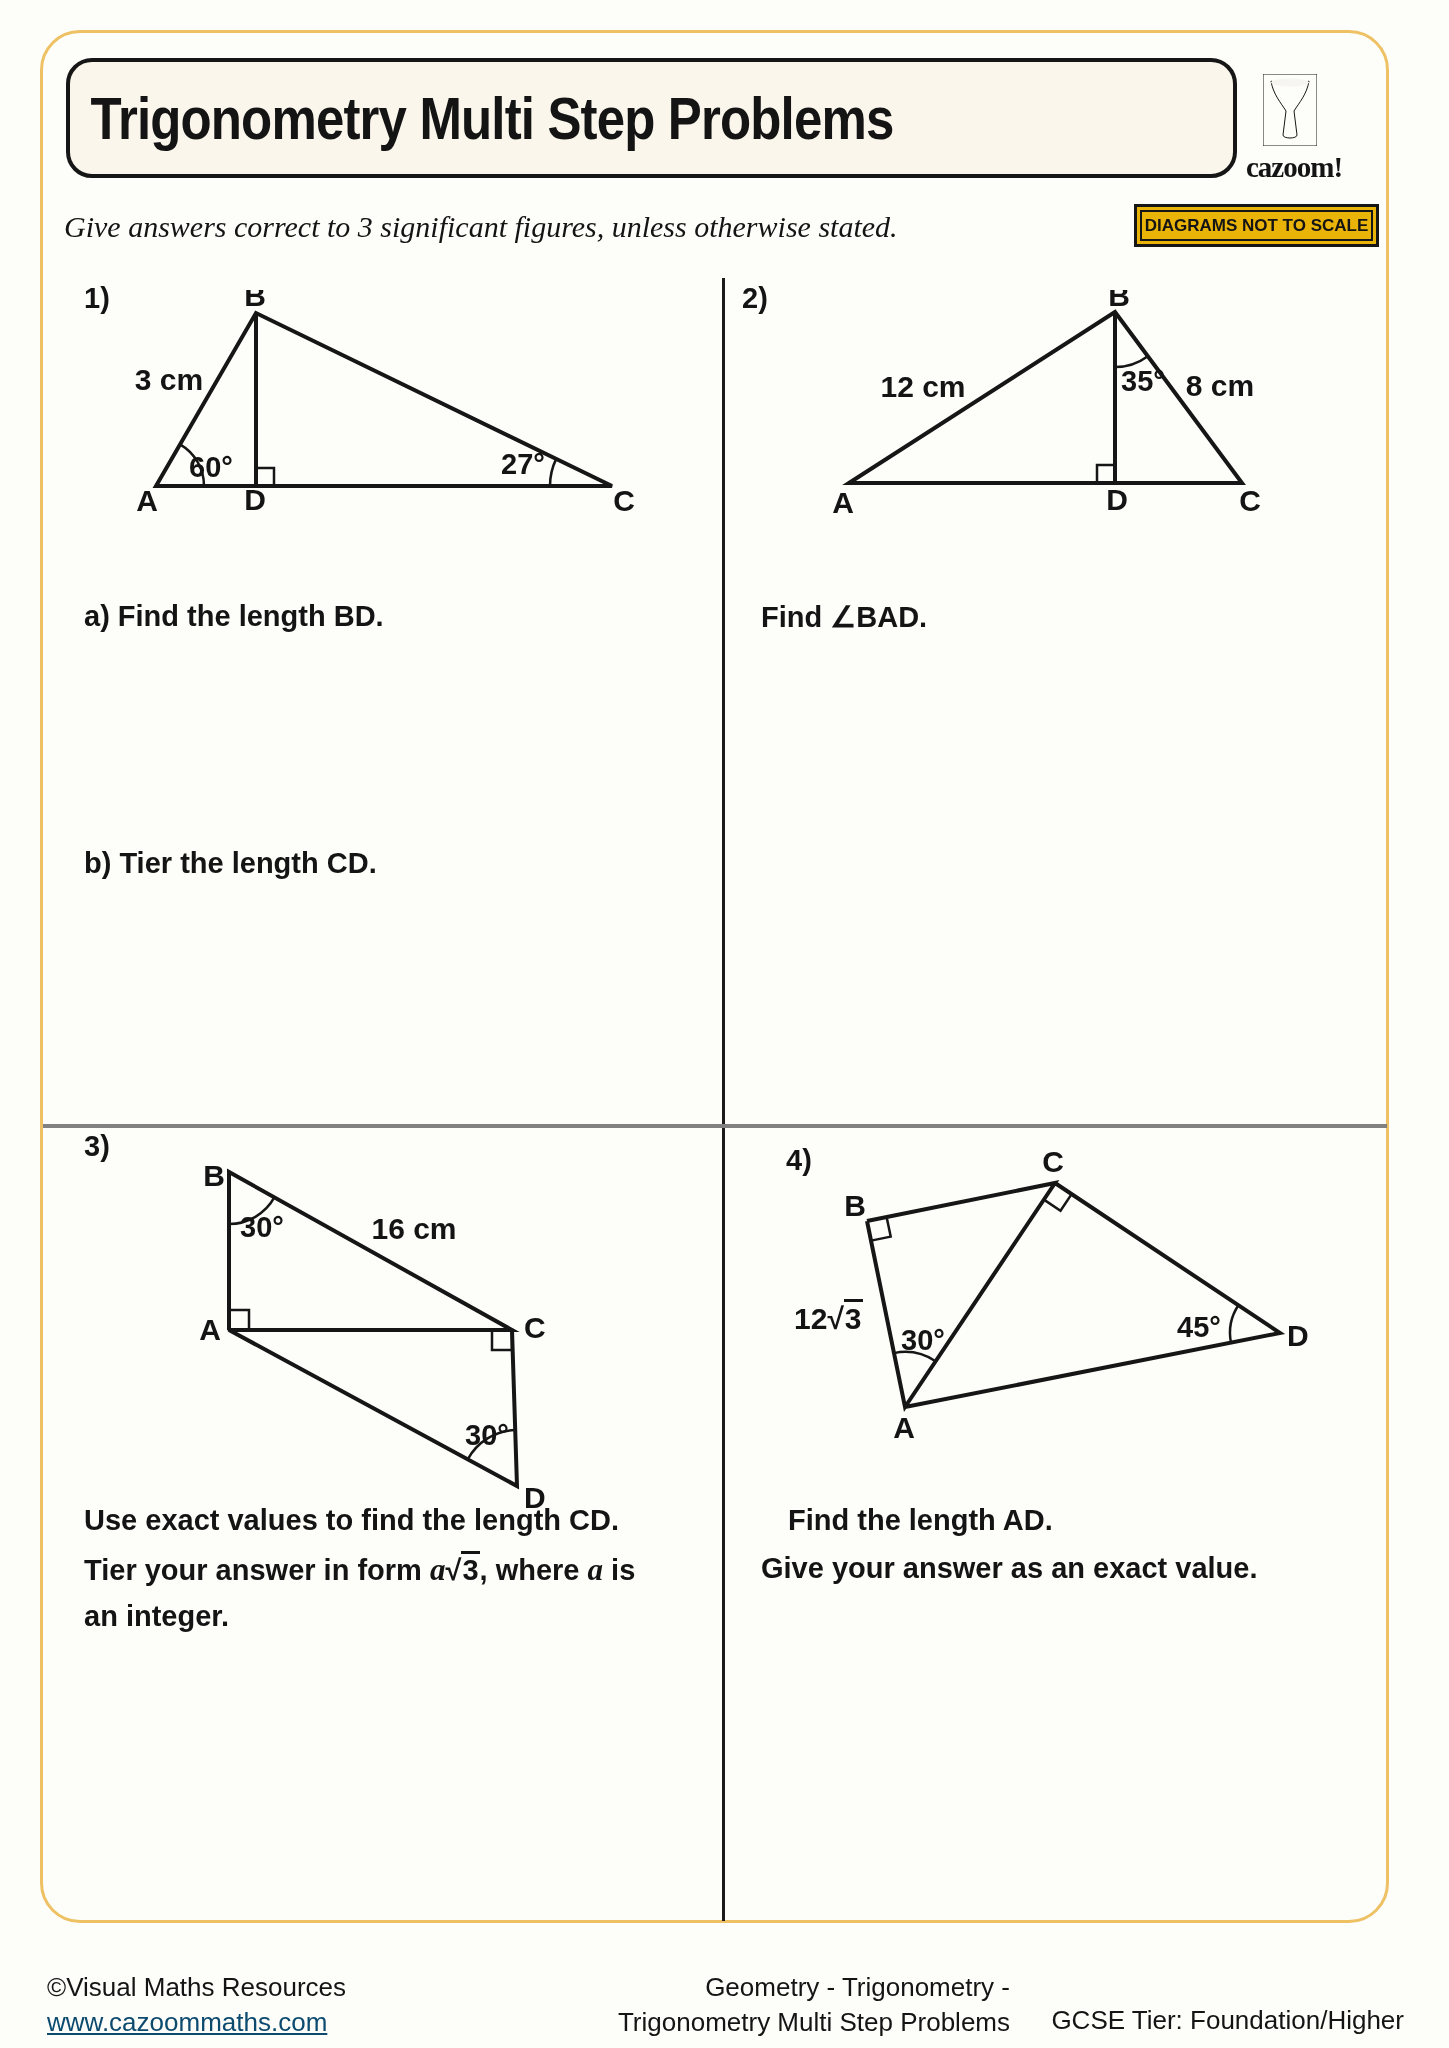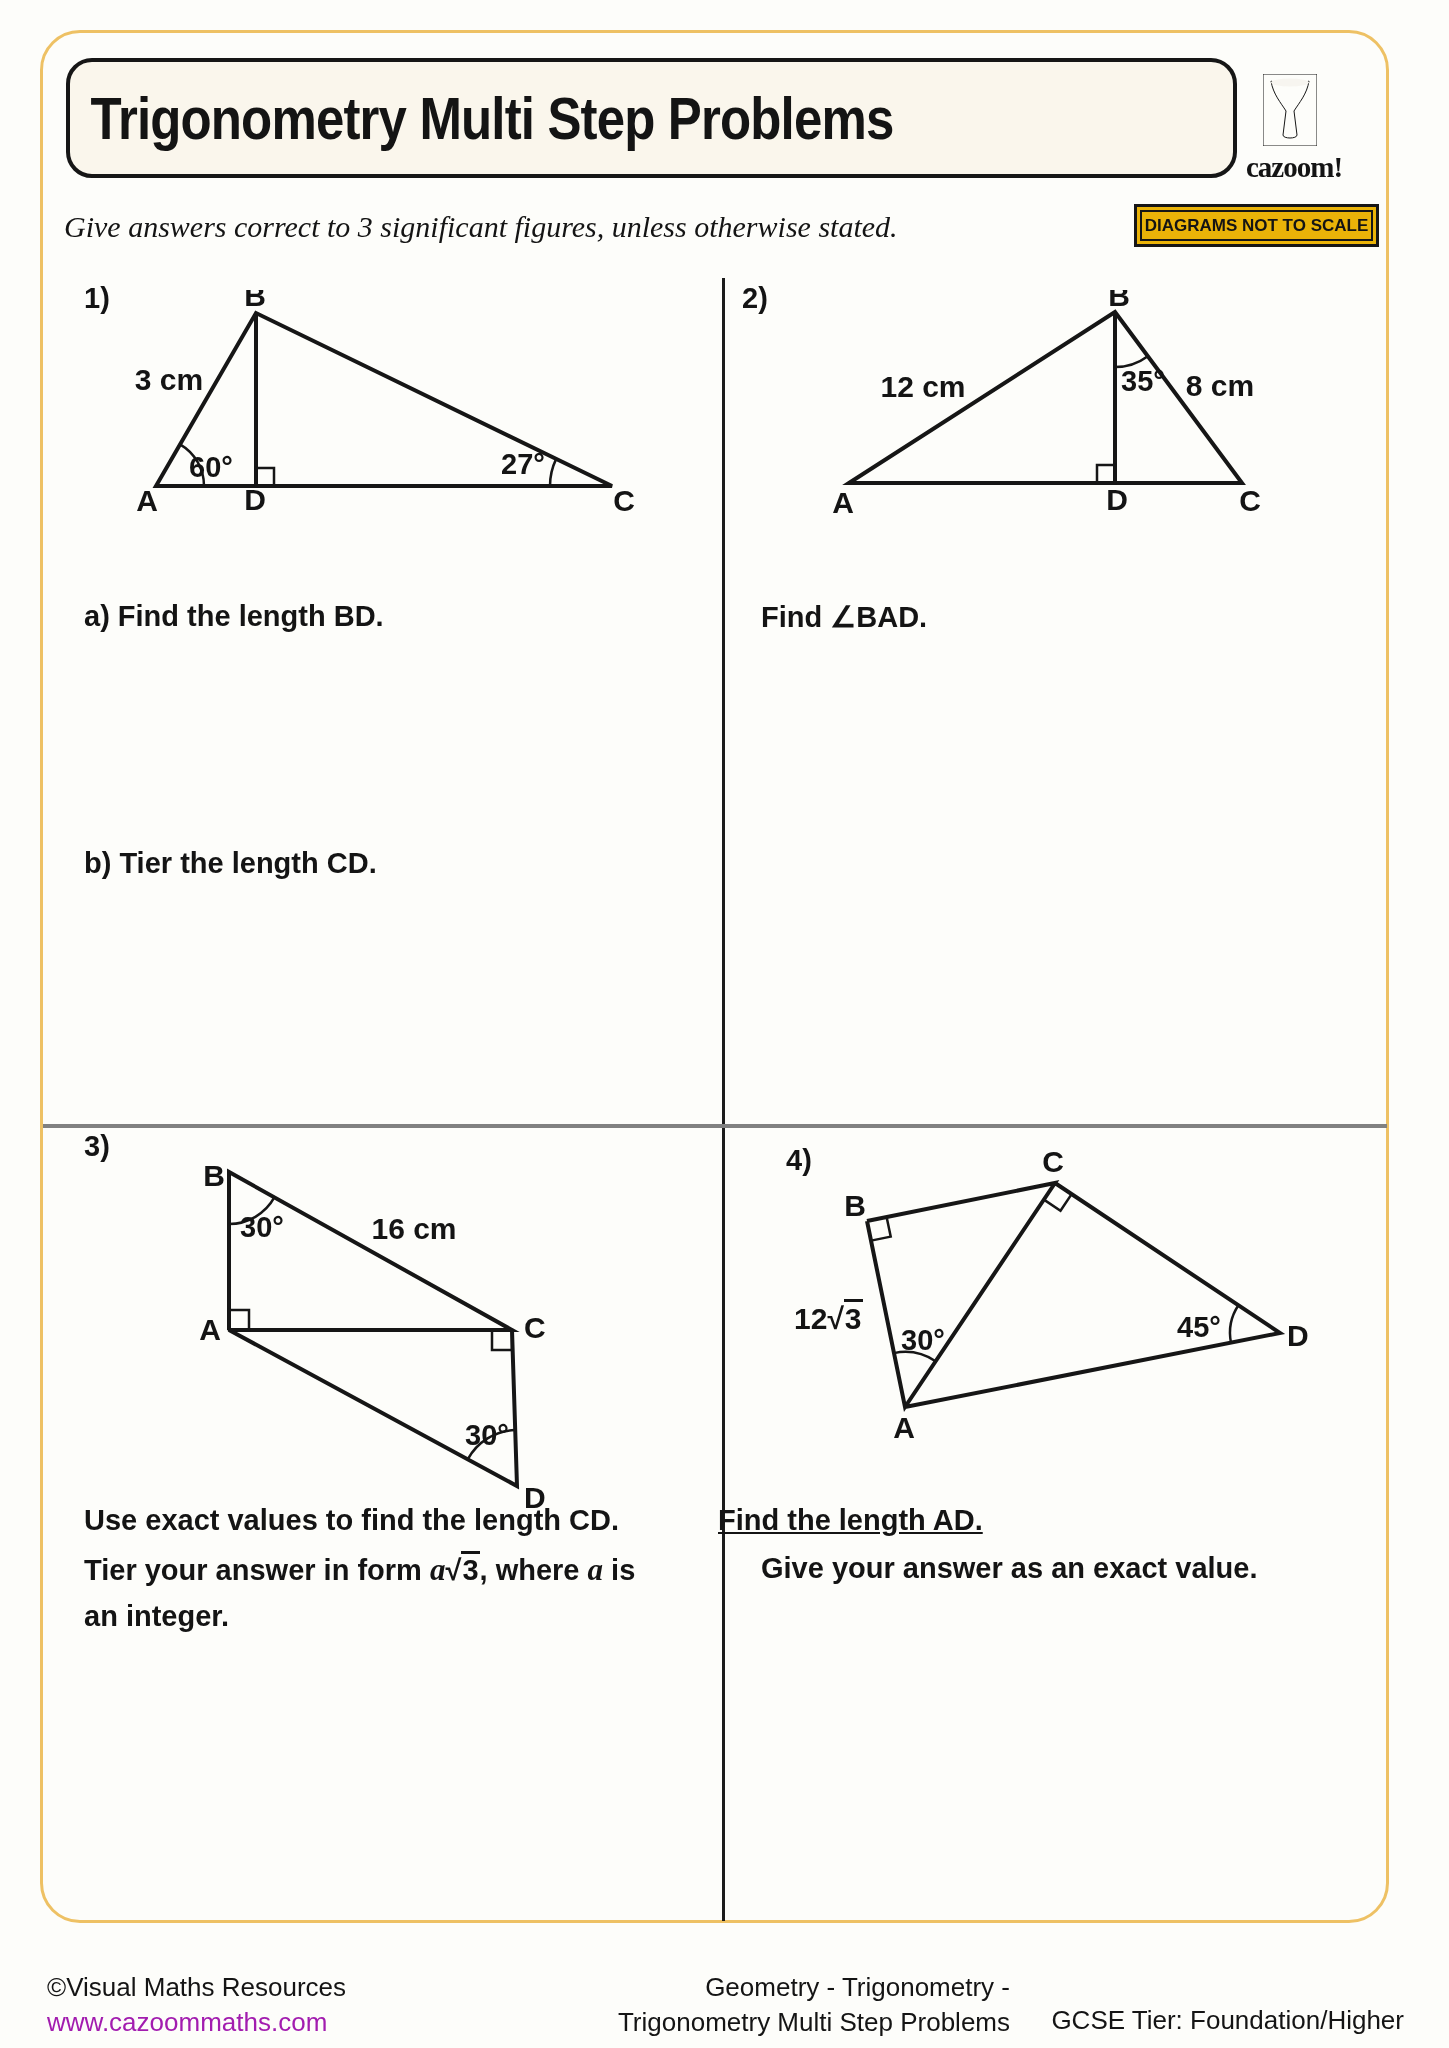--- a/index.html
+++ b/index.html
@@ -75,21 +75,21 @@
     font-family:"Liberation Sans",sans-serif;
     font-weight:bold;font-size:30px;fill:#141414;
   }
   svg .ang{font-size:29px;}
   svg path,svg line,svg rect{stroke:#161616;fill:none;}
   .main-line{stroke-width:4px;}
   .thin-line{stroke-width:2.5px;}
 
   .footer-left{left:47px;top:1970px;font-size:26px;line-height:35px;}
   .footer-link{
-    color:#a21caf;cursor:pointer;display:inline-block;
+    color:#0c4a6e;text-decoration:underline;cursor:pointer;display:inline-block;
   }
   .footer-center{left:450px;top:1970px;width:560px;text-align:right;font-size:26px;line-height:35px;}
   .footer-right{left:989px;top:2005px;width:415px;text-align:right;font-size:26px;}
 </style>
 </head>
 <body>
 
 <div class="abs page-border"></div>
 
 <div class="abs title-box">
@@ -192,21 +192,21 @@
 <div class="abs question" style="left:84px;top:600px;">a) Find the length BD.</div>
 <div class="abs question" style="left:84px;top:847px;">b) Tier the length CD.</div>
 <div class="abs question" style="left:761px;top:600px;">Find ∠BAD.</div>
 
 <div class="abs question" style="left:84px;top:1504px;">Use exact values to find the length CD.</div>
 <div class="abs question" style="left:84px;top:1552px;">
   <span>Tier your answer in form </span><span class="math-var">a</span><span class="rad-sign">√</span><span class="radicand">3</span><span>, where </span><span class="math-var">a</span><span> is</span>
 </div>
 <div class="abs question" style="left:84px;top:1600px;">an integer.</div>
 
-<div class="abs question" style="left:718px;top:1504px;text-decoration:underline;">Find the length AD.</div>
+<div class="abs question" style="left:788px;top:1504px;">Find the length AD.</div>
 <div class="abs question" style="left:761px;top:1552px;">Give your answer as an exact value.</div>
 
 <div class="abs footer-left">
   <div>©Visual Maths Resources</div>
   <a class="footer-link">www.cazoommaths.com</a>
 </div>
 <div class="abs footer-center">
   <div>Geometry - Trigonometry -</div>
   <div>Trigonometry Multi Step Problems</div>
 </div>

